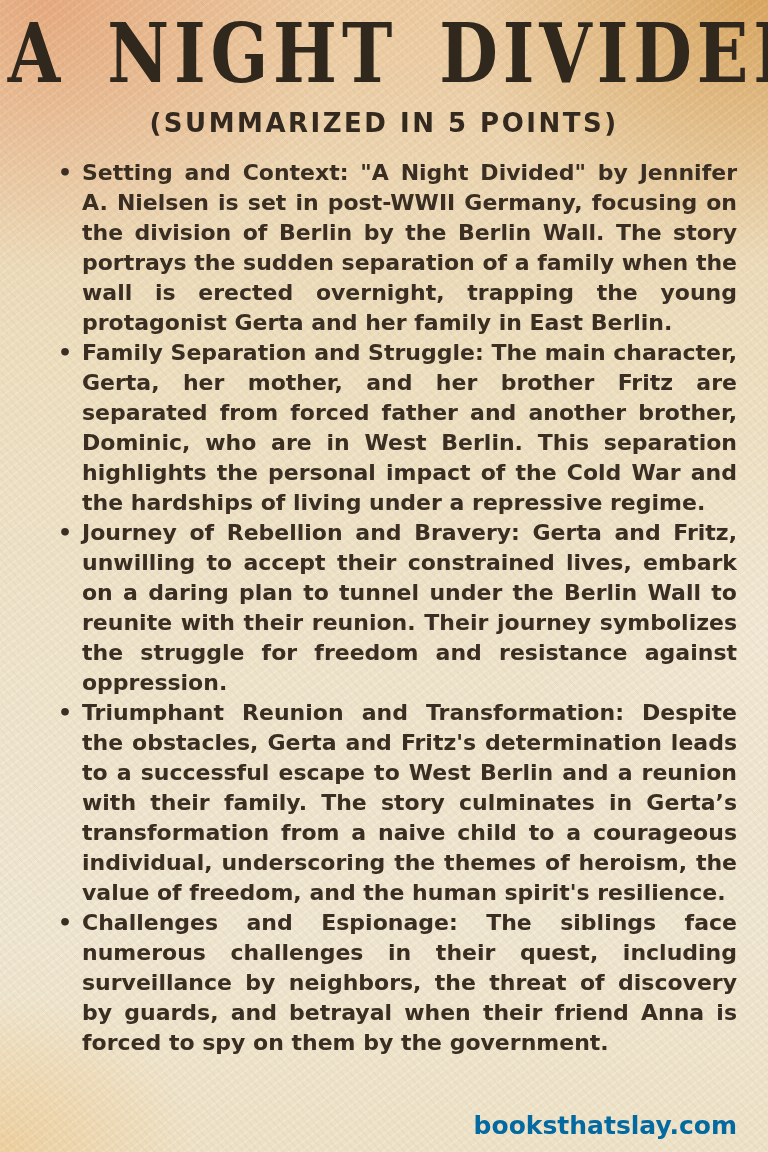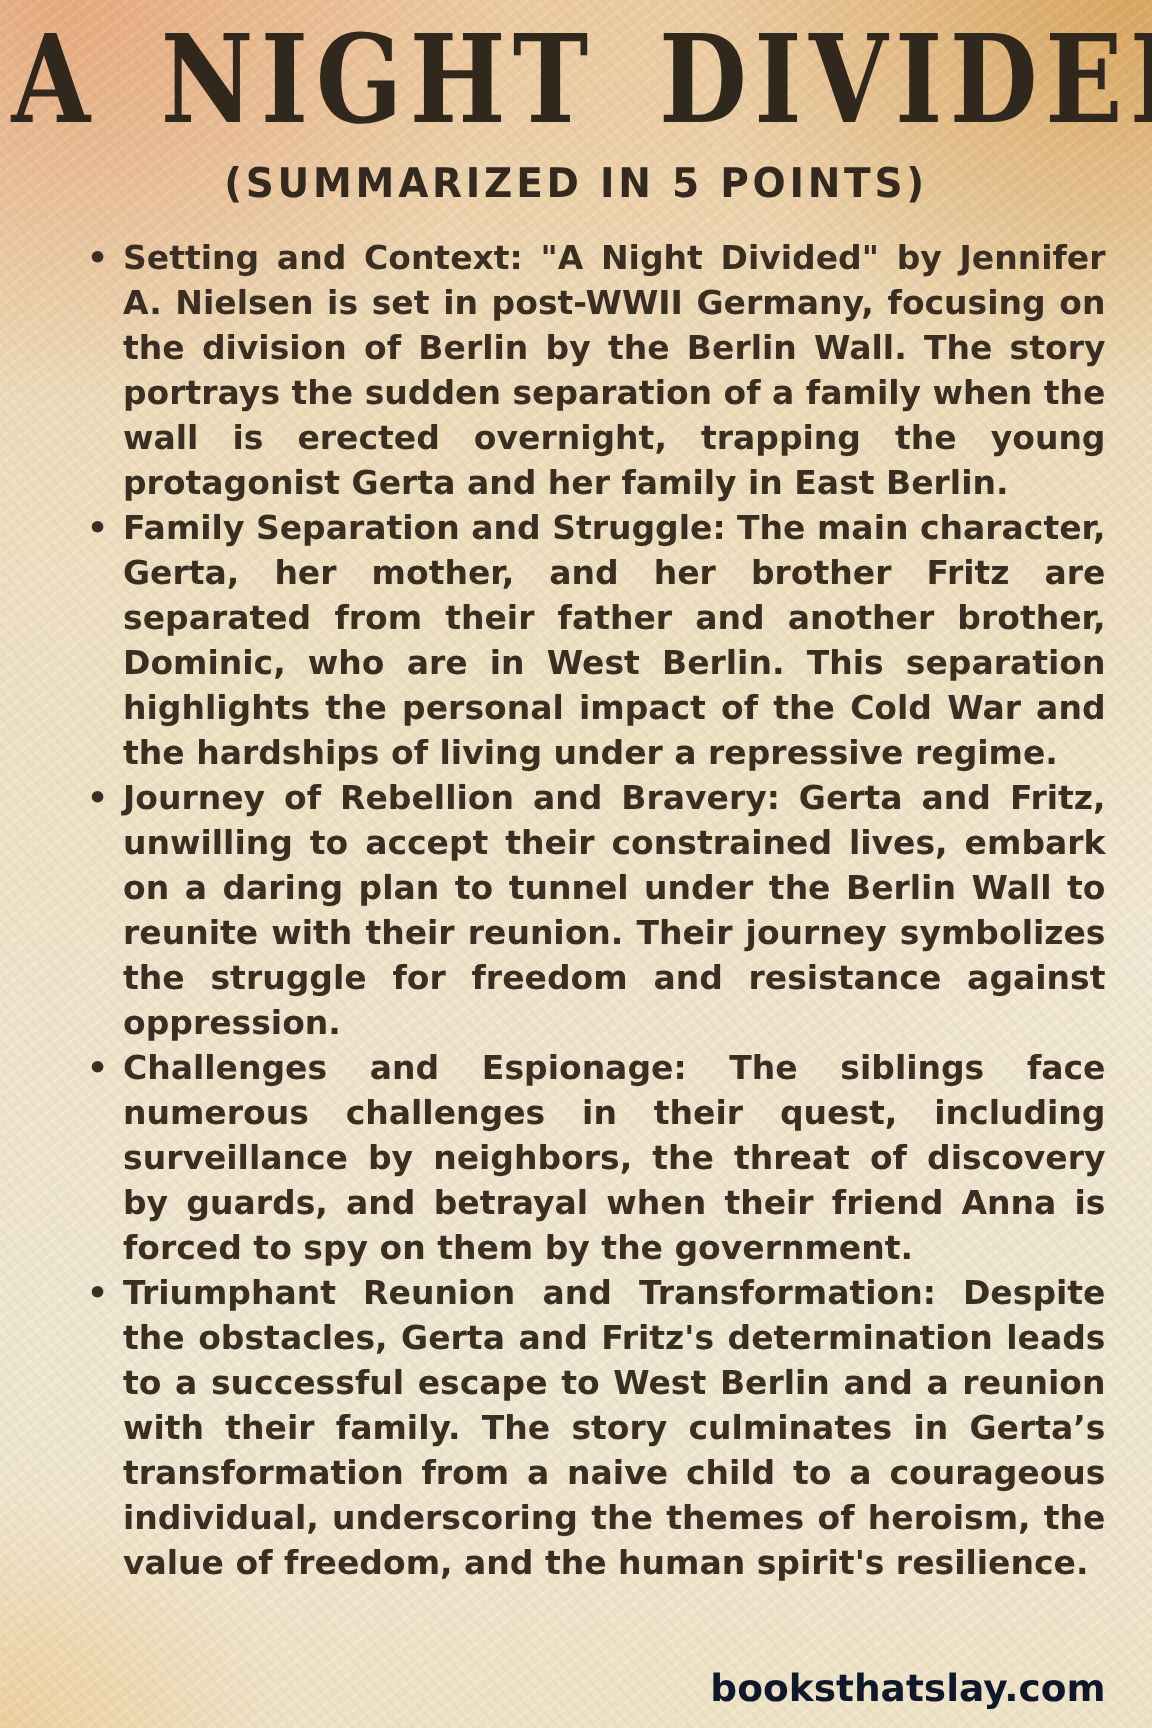--- a/index.html
+++ b/index.html
@@ -90,36 +90,36 @@
     line-height: 30px;
     color: #3a2e22;
   }
 
   .footer {
     position: absolute;
     right: 31px;
     bottom: 12px;
     font-weight: bold;
     font-size: 25px;
-    color: #0f172a;
+    color: #0369a1;
   }
 </style>
 </head>
 <body>
 
 <div class="paper"></div>
 <div class="grain"></div>
 
 <div class="content">
   <h1 class="title">A NIGHT DIVIDED</h1>
 
   <div class="subtitle">(SUMMARIZED IN 5 POINTS)</div>
 
   <ul class="points">
     <li>Setting and Context: "A Night Divided" by Jennifer A. Nielsen is set in post-WWII Germany, focusing on the division of Berlin by the Berlin Wall. The story portrays the sudden separation of a family when the wall is erected overnight, trapping the young protagonist Gerta and her family in East Berlin.</li>
-    <li>Family Separation and Struggle: The main character, Gerta, her mother, and her brother Fritz are separated from their father and another brother, Dominic, who are in West Berlin. This separation highlights the personal impact of the Cold War and the hardships of living under a repressive regime.</li>
+    <li>Family Separation and Struggle: The main character, Gerta, her mother, and her brother Fritz are separated from forced father and another brother, Dominic, who are in West Berlin. This separation highlights the personal impact of the Cold War and the hardships of living under a repressive regime.</li>
     <li>Journey of Rebellion and Bravery: Gerta and Fritz, unwilling to accept their constrained lives, embark on a daring plan to tunnel under the Berlin Wall to reunite with their reunion. Their journey symbolizes the struggle for freedom and resistance against oppression.</li>
+    <li>Triumphant Reunion and Transformation: Despite the obstacles, Gerta and Fritz's determination leads to a successful escape to West Berlin and a reunion with their family. The story culminates in Gerta’s transformation from a naive child to a courageous individual, underscoring the themes of heroism, the value of freedom, and the human spirit's resilience.</li>
     <li>Challenges and Espionage: The siblings face numerous challenges in their quest, including surveillance by neighbors, the threat of discovery by guards, and betrayal when their friend Anna is forced to spy on them by the government.</li>
-    <li>Triumphant Reunion and Transformation: Despite the obstacles, Gerta and Fritz's determination leads to a successful escape to West Berlin and a reunion with their family. The story culminates in Gerta’s transformation from a naive child to a courageous individual, underscoring the themes of heroism, the value of freedom, and the human spirit's resilience.</li>
   </ul>
 </div>
 
 <div class="footer">booksthatslay.com</div>
 
 </body></html>

